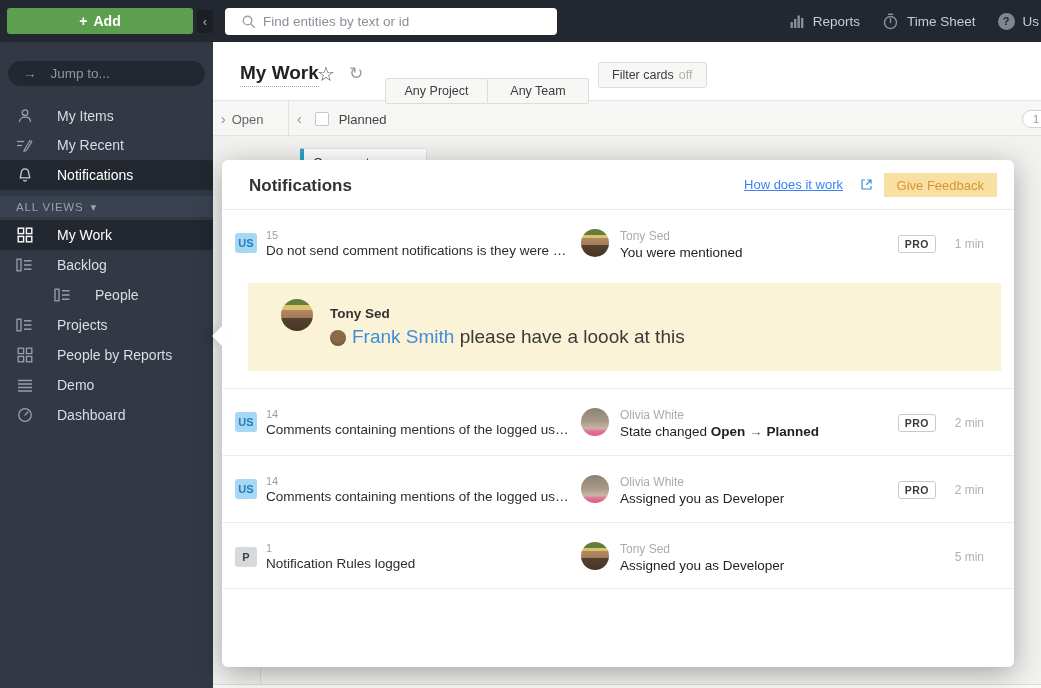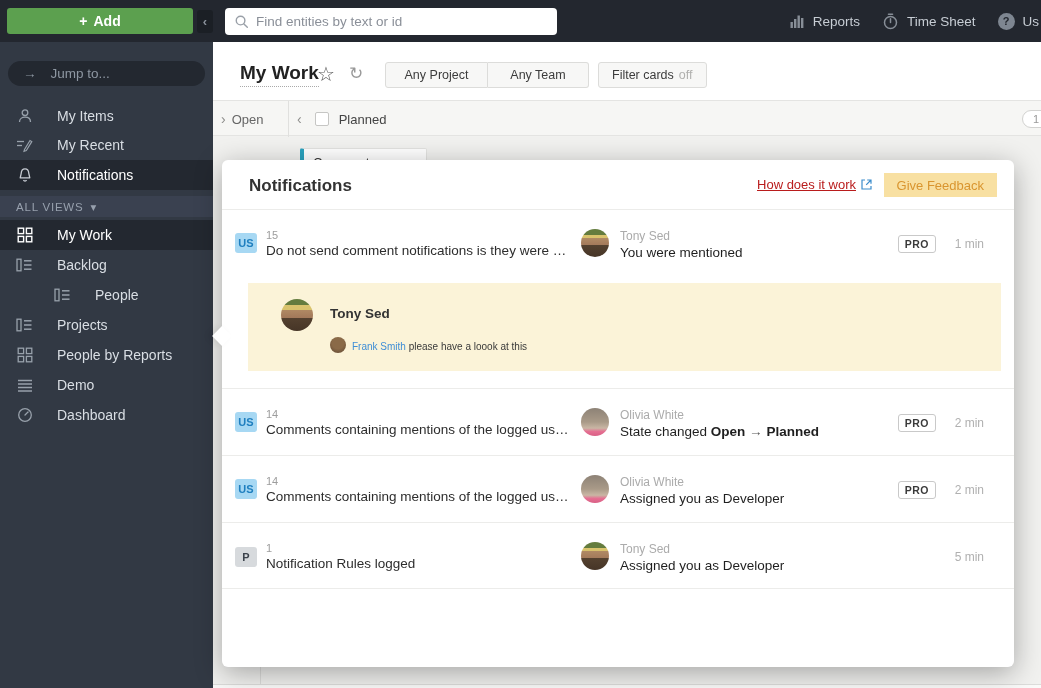--- a/index.html
+++ b/index.html
@@ -9,38 +9,38 @@
     position:relative; width:1041px; height:688px; overflow:hidden;
     background:#f1f1ef;
   }
   
   .topbar { position:absolute; left:0; top:0; width:1041px; height:42px; background:#23272f; z-index:30; }
   .add-btn { position:absolute; left:7px; top:8px; width:186px; height:26px; background:#5ca04f;
     border-radius:3px; color:#fff; font-weight:bold; font-size:14px; display:flex; align-items:center;
     justify-content:center; gap:6px; cursor:pointer; }
   .collapse-btn { position:absolute; left:197px; top:10px; width:16px; height:23px; background:#1b1f25;
     border-radius:3px; color:#8a919b; font-size:13px; font-weight:bold; display:flex; align-items:center; justify-content:center; }
-  .search-wrap { position:absolute; left:225px; top:8px; width:332px; height:27px; background:#fff; border-radius:4px; display:flex; align-items:center; padding-left:9px; gap:7px; }
+  .search-wrap { position:absolute; left:225px; top:8px; width:332px; height:27px; background:#fff; border-radius:4px; display:flex; align-items:center; padding-left:16px; gap:7px; }
   .search-wrap input { border:none; outline:none; flex:1; font-size:13.5px; color:#333; font-family:"Liberation Sans",sans-serif; background:transparent; }
   .search-wrap input::placeholder { color:#8a8f98; }
   .topbar-right { position:absolute; right:0; top:0; height:42px; display:flex; align-items:center; gap:22px; padding-right:2px; color:#c7cdd4; font-size:13.5px; }
   .topbar-item { display:flex; align-items:center; gap:8px; cursor:pointer; white-space:nowrap; }
   .qcircle { width:17px; height:17px; border-radius:50%; background:#7e8691; color:#23272f; font-size:11px; font-weight:bold; display:flex; align-items:center; justify-content:center; }
   
   .sidebar { position:absolute; left:0; top:42px; width:213px; height:646px; background:#323944; z-index:10; }
   .jump-pill { position:absolute; left:8px; top:19px; width:197px; height:25px; background:#232830; border-radius:13px; display:flex; align-items:center; gap:14px; padding-left:15px; color:#8e97a2; font-size:13.5px; }
   .side-item { position:absolute; left:0; width:213px; height:30px; display:flex; align-items:center; gap:24px; padding-left:16px; color:#d9dee4; font-size:14px; cursor:pointer; }
   .side-item .ic { width:17px; height:17px; display:flex; align-items:center; justify-content:center; }
   .side-item.active { background:#232830; color:#ffffff; }
   .allviews { position:absolute; left:0; top:154px; width:213px; height:21px; background:#3a4150; color:#97a0ad; font-size:11.5px; letter-spacing:0.8px; display:flex; align-items:center; gap:7px; padding-left:16px; cursor:pointer; }
   
   .main-header { position:absolute; left:213px; top:42px; width:828px; height:58px; background:#fff; z-index:5; }
   .page-title { position:absolute; left:27px; top:20px; font-size:19px; font-weight:bold; color:#222; border-bottom:1px dotted #a9a9a9; padding-bottom:2px; cursor:pointer; }
   .hdr-ic { position:absolute; top:22px; color:#5a5a5a; font-size:20px; line-height:20px; cursor:pointer; }
-  .btn-group { position:absolute; left:172px; top:20px; display:flex;border-radius:11px; }
+  .btn-group { position:absolute; left:172px; top:36px; display:flex;border-radius:11px; }
   .flt-btn { height:26px; background:#f7f7f6; border:1px solid #dcdcda; font-size:12.5px; color:#3c3c3c; display:flex; align-items:center; justify-content:center; cursor:pointer; font-family:"Liberation Sans",sans-serif; }
   .flt-btn.left { width:103px; border-radius:3px 0 0 3px; }
   .flt-btn.right { width:101px; border-radius:0 3px 3px 0; border-left:none; }
   .filter-cards { position:absolute; left:385px; top:20px; height:26px; padding:0 13px; background:#f7f7f6; border:1px solid #dcdcda; border-radius:3px; font-size:12.5px; color:#3c3c3c; display:flex; align-items:center; gap:5px; cursor:pointer; }
   .filter-cards .off { color:#b0b0ae; }
   
   .board { position:absolute; left:213px; top:100px; width:828px; height:588px; background:#f1f1ef; }
   .col-header { position:absolute; left:0; top:0; width:828px; height:36px; background:#f6f6f4; border-top:1px solid #e4e4e2; border-bottom:1px solid #e4e4e2; }
   .col-open { position:absolute; left:0; top:0; width:76px; height:36px; border-right:1px solid #e0e0de; display:flex; align-items:center; gap:6px; padding-left:8px; color:#666; font-size:13px; cursor:pointer; }
   .col-planned { position:absolute; left:76px; top:0; width:752px; height:36px; display:flex; align-items:center; padding-left:8px; color:#444; font-size:13px; }
@@ -49,21 +49,21 @@
   .count-pill { position:absolute; left:809px; top:9px; width:28px; height:18px; background:#fff; border:1px solid #d2d2d0; border-radius:9px; color:#999; font-size:11px; display:flex; align-items:center; justify-content:center; }
   .mini-card { position:absolute; left:87px; top:48px; width:127px; height:40px; background:#fff; border:1px solid #e3e3e1; border-left:4px solid #2aa2be; border-radius:2px; font-size:13px; color:#333; padding:6px 0 0 9px; cursor:pointer; }
   .bottom-vline { position:absolute; left:47px; top:567px; width:1px; height:17px; background:#dddddb; }
   .bottom-hline { position:absolute; left:0; top:584px; width:828px; height:1px; background:#dcdcda; }
   .bottom-white { position:absolute; left:0; top:585px; width:828px; height:3px; background:#fafaf9; }
   
   .popover { position:absolute; left:222px; top:160px; width:792px; height:507px; background:#fff; border-radius:6px; box-shadow:0 6px 28px rgba(0,0,0,0.32); z-index:20; }
   .pop-arrow { position:absolute; left:-7px; top:169px; width:14px; height:14px; background:#fff; transform:rotate(45deg); box-shadow:-3px 3px 6px rgba(0,0,0,0.08); }
   .pop-header { position:relative; height:50px; border-bottom:1px solid #ececea; }
   .pop-title { position:absolute; left:27px; top:16px; font-size:17px; font-weight:bold; color:#333; }
-  .help-link { position:absolute; right:142px; top:17px; font-size:13px; color:#b91c1c; text-decoration:underline; display:flex; align-items:center; gap:5px; cursor:pointer; }
+  .help-link { position:absolute; right:142px; top:17px; font-size:13px; color:#3b82f6; text-decoration:underline; display:flex; align-items:center; gap:18px; cursor:pointer; }
   .feedback-btn { position:absolute; right:17px; top:13px; height:24px; padding:0 13px; background:#f8e0a2; border-radius:0; color:#d9952f; font-size:13px; display:flex; align-items:center; cursor:pointer; }
   .n-row { position:relative; height:67px; cursor:pointer; }
   .n-row.bordered { border-top:1px solid #ececea; }
   .n-left { position:absolute; left:13px; top:23px; display:flex; gap:9px; }
   .e-badge { width:22px; height:20px; border-radius:3px; font-size:11px; font-weight:bold; display:flex; align-items:center; justify-content:center; flex:none; }
   .e-badge.us { background:#a7d8f3; color:#1f7fbf; }
   .e-badge.p  { background:#d7dadd; color:#3c434c; margin-top:1px; }
   .n-idtitle { margin-top:-5px; }
   .n-id { font-size:11px; color:#9d9d9d; line-height:14px; }
   .n-title { font-size:13.5px; color:#2d2d2d; line-height:18px; white-space:nowrap; }
@@ -79,21 +79,21 @@
   .n-action { font-size:13.5px; color:#1f1f1f; line-height:18px; }
   .n-action b { font-weight:bold; }
   .n-action .arr { color:#555; }
   .n-right { position:absolute; right:30px; top:0; height:67px; display:flex; align-items:center; gap:2px; }
   .pro-badge { font-size:10.5px; font-weight:bold; letter-spacing:0.5px; color:#3a3a3a; border:1px solid #c9c9c9; border-radius:3px; padding:2px 6px; background:#fff; }
   .n-time { width:46px; text-align:right; font-size:12px; color:#b0b0b0; }
   .comment-box { margin:6px 13px 17px 26px; height:88px; background:#fbf3d8; position:relative; }
   .cm-avatar { position:absolute; left:33px; top:16px; }
   .cm-body { position:absolute; left:82px; top:23px; }
   .cm-author { font-size:13.5px; font-weight:bold; color:#333; }
-  .cm-line { margin-top:16px; font-size:10px; color:#3a3a3a; }
+  .cm-line { margin-top:5px; font-size:19px; color:#3a3a3a; }
   .cm-mention { color:#3f8ed6; cursor:pointer; }
   .pop-filler { height:77px; }
   svg { display:block; }
 </style>
 </head>
 <body>
 
 <div class="topbar">
   <div class="add-btn">
     <span>+</span>

